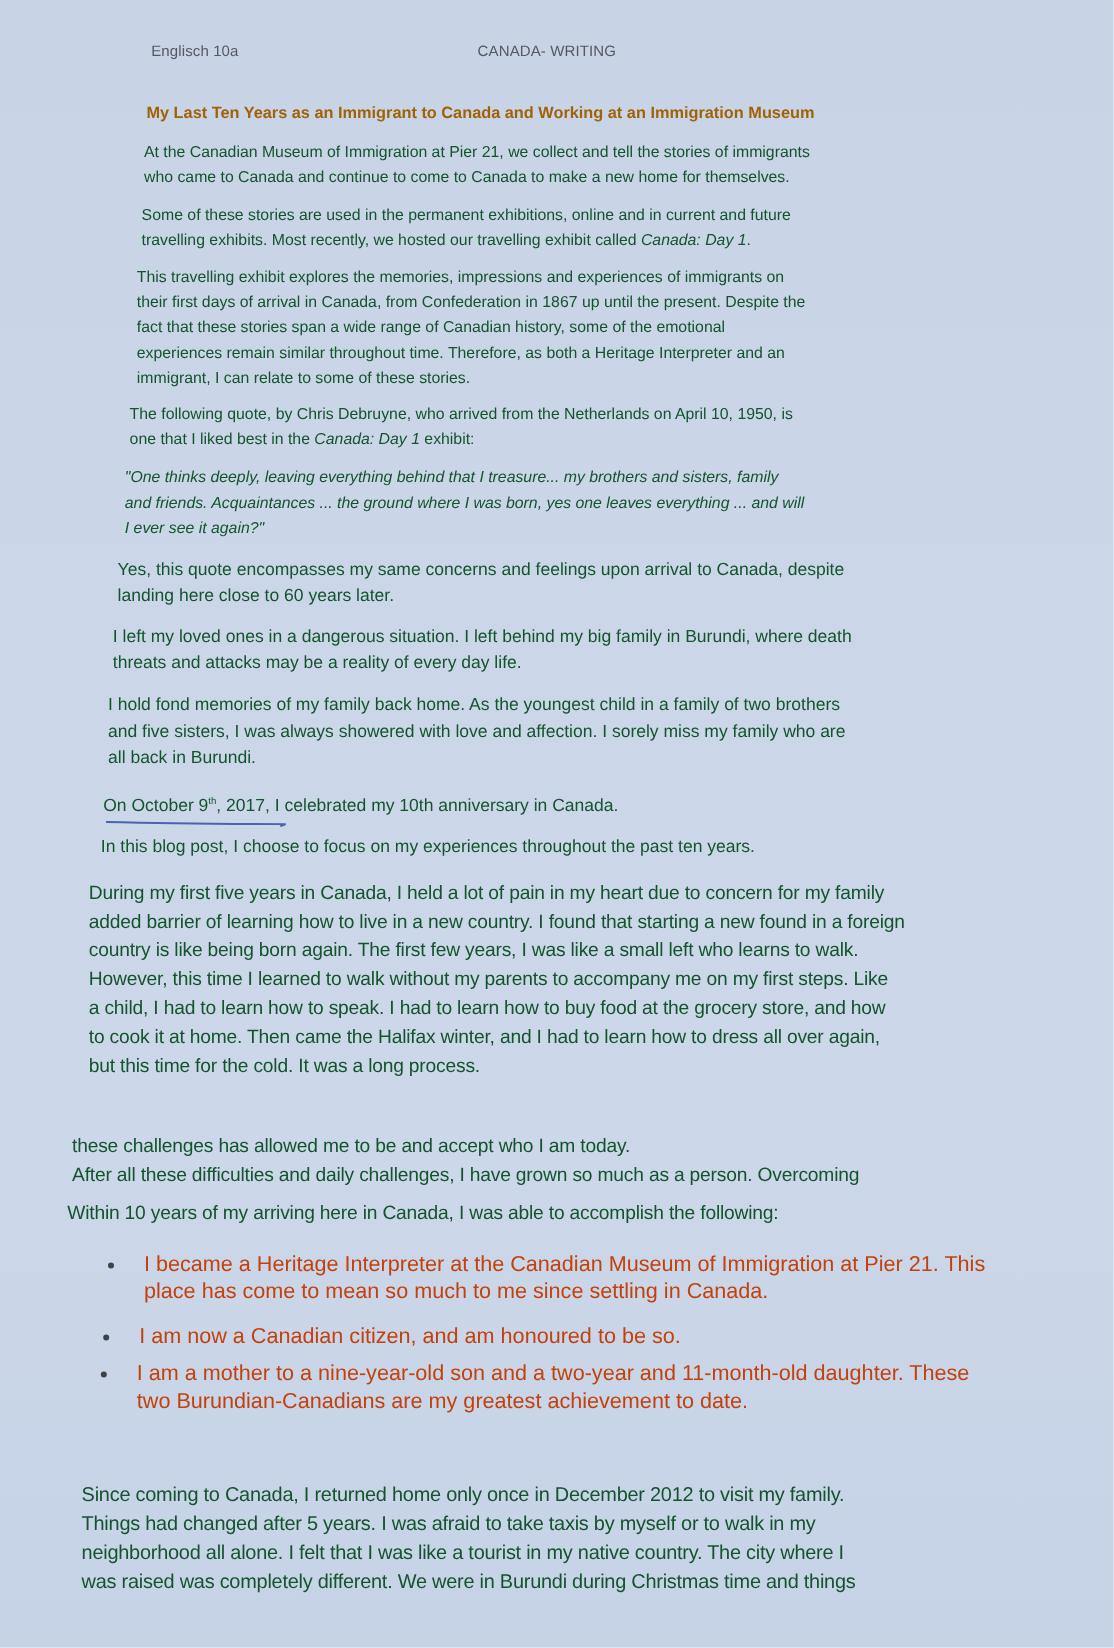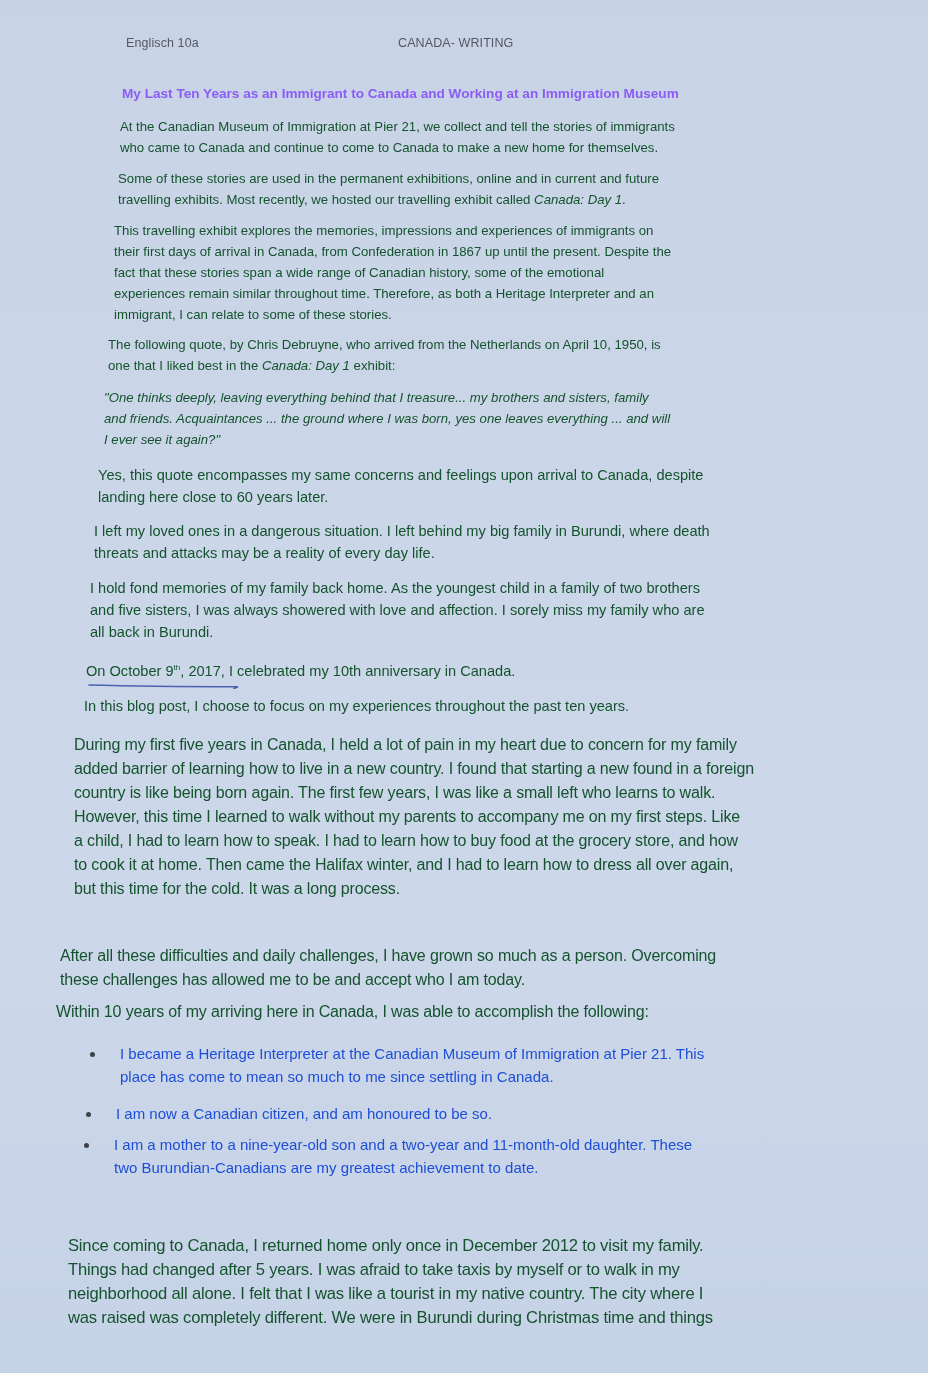--- a/index.html
+++ b/index.html
@@ -31,21 +31,21 @@
       letter-spacing: 0.1px;
     }
     .header .course { position: absolute; left: 0; top: 0; }
     .header .subject { position: absolute; left: 272px; top: 0; }
     .title {
       position: absolute;
       top: 86px;
       left: 122px;
       font-size: 13.6px;
       font-weight: bold;
-      color: #8b5cf6;
+      color: #a16207;
       white-space: nowrap;
     }
     .para {
       position: absolute;
       margin: 0;
       color: #14532d;
       white-space: nowrap;
     }
     .para span.line { display: block; }
     .sm { font-size: 13.2px; line-height: 21px; }
@@ -63,23 +63,23 @@
     }
     .bullet-list {
       position: absolute;
       left: 80px;
       top: 1042px;
       width: 800px;
     }
     .bullet {
       position: relative;
       padding-left: 36px;
-      font-size: 15px;
+      font-size: 18px;
       line-height: 23px;
-      color: #1d4ed8;
+      color: #c2410c;
       white-space: nowrap;
     }
     .bullet .dot {
       position: absolute;
       left: 6px;
       top: 10px;
       width: 5px;
       height: 5px;
       border-radius: 50%;
       background: #3f4149;
@@ -159,22 +159,22 @@
     <span class="line">During my first five years in Canada, I held a lot of pain in my heart due to concern for my family</span>
     <span class="line">added barrier of learning how to live in a new country. I found that starting a new found in a foreign</span>
     <span class="line">country is like being born again. The first few years, I was like a small left who learns to walk.</span>
     <span class="line">However, this time I learned to walk without my parents to accompany me on my first steps. Like</span>
     <span class="line">a child, I had to learn how to speak. I had to learn how to buy food at the grocery store, and how</span>
     <span class="line">to cook it at home. Then came the Halifax winter, and I had to learn how to dress all over again,</span>
     <span class="line">but this time for the cold. It was a long process.</span>
   </p>
 
   <p class="para lg" style="top:944px;left:60px;letter-spacing:-0.15px;">
+    <span class="line">these challenges has allowed me to be and accept who I am today.</span>
     <span class="line">After all these difficulties and daily challenges, I have grown so much as a person. Overcoming</span>
-    <span class="line">these challenges has allowed me to be and accept who I am today.</span>
   </p>
 
   <p class="para lg" style="top:1000px;left:56px;letter-spacing:-0.15px;">
     <span class="line">Within 10 years of my arriving here in Canada, I was able to accomplish the following:</span>
   </p>
 
   <div class="bullet-list">
     <div class="bullet" style="margin-left:4px;">
       <span class="dot"></span>
       <span class="line">I became a Heritage Interpreter at the Canadian Museum of Immigration at Pier 21. This</span>

